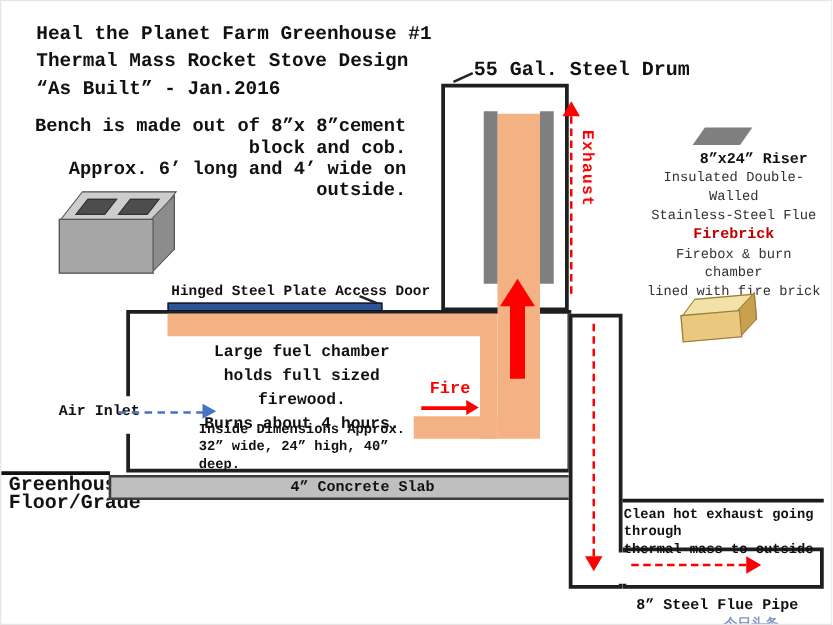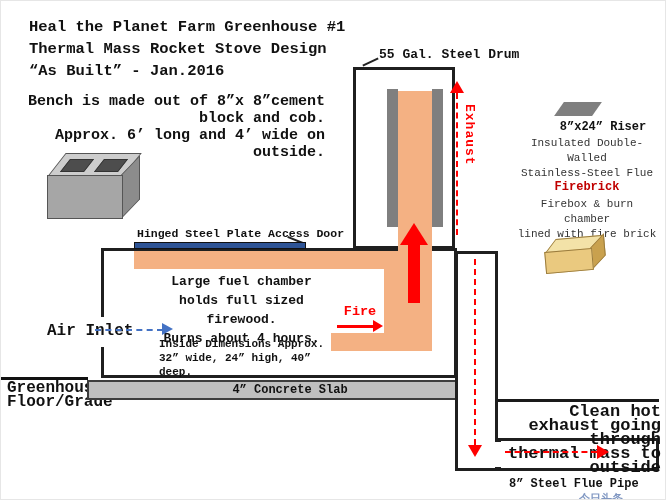--- a/index.html
+++ b/index.html
@@ -57,46 +57,46 @@
   <div class="fill" style="left:399px;top:222px;width:28px;height:80px">
     <div class="tri" style="left:0;top:0;border-left:14px solid transparent;border-right:14px solid transparent;border-bottom:22px solid #FF0000"></div>
     <div class="fill" style="left:8px;top:21px;width:12px;height:59px;background:#FF0000"></div>
   </div>
 
   <div class="tri" style="left:449px;top:80px;border-left:7px solid transparent;border-right:7px solid transparent;border-bottom:12px solid #FF0000"></div>
   <div class="dashedv" style="left:455px;top:92px;height:142px"></div>
   <div class="t b vtext" style="left:461px;top:103px;font-size:13px;color:#FF0000;letter-spacing:1px">Exhaust</div>
 
   <div class="fill" style="left:361px;top:60px;width:17px;height:2px;background:#222;transform:rotate(-25deg)"></div>
-  <div class="t b" style="left:378px;top:46px;font-size:13px">55 Gal. Steel Drum</div>
+  <div class="t b" style="left:378px;top:46px;font-size:16px">55 Gal. Steel Drum</div>
 
   <div class="t b" style="left:136px;top:226px;font-size:11.5px">Hinged Steel Plate Access Door</div>
   <div class="fill" style="left:287px;top:235px;width:17px;height:2px;background:#222;transform:rotate(22deg);transform-origin:0 0"></div>
   <div class="fill" style="left:133px;top:241px;width:172px;height:7px;background:#2E5496;border:1px solid #111;box-sizing:border-box"></div>
 
   <div class="t b" style="left:148px;top:271px;width:185px;text-align:center;font-size:13px;line-height:19px">Large fuel chamber
 holds full sized firewood.
 Burns about 4 hours.</div>
   <div class="t b" style="left:158px;top:336px;width:180px;font-size:11px;line-height:14px">Inside Dimensions Approx.
 32” wide, 24” high, 40” deep.</div>
 
   <div class="t b" style="left:336px;top:303px;width:46px;text-align:center;font-size:13.5px;color:#FF0000">Fire</div>
   <div class="fill" style="left:336px;top:324px;width:37px;height:2.5px;background:#FF0000"></div>
   <div class="tri" style="left:372px;top:319px;border-top:6px solid transparent;border-bottom:6px solid transparent;border-left:10px solid #FF0000"></div>
 
-  <div class="t b" style="left:46px;top:321px;font-size:16px">Air Inlet</div>
+  <div class="t b" style="left:46px;top:321px;font-size:12px">Air Inlet</div>
   <div class="fill" style="left:94px;top:328px;width:68px;height:0;border-top:2.5px dashed #4472C4"></div>
   <div class="tri" style="left:161px;top:322px;border-top:6.5px solid transparent;border-bottom:6.5px solid transparent;border-left:11px solid #4472C4"></div>
 
   <div class="outline" style="left:454px;top:250px;width:43px;height:220px;background:#fff"></div>
   <div class="outline" style="left:497px;top:437px;width:161px;height:33px;background:#fff"></div>
   <div class="fill" style="left:492px;top:441px;width:10px;height:25px;background:#fff"></div>
   <div class="fill" style="left:497px;top:398px;width:161px;height:3px;background:#1a1a1a"></div>
 
-  <div class="t b" style="left:498px;top:404px;width:162px;text-align:right;font-size:17px;line-height:14px">Clean hot exhaust going through
+  <div class="t b" style="left:498px;top:404px;width:162px;text-align:left;font-size:11px;line-height:14px">Clean hot exhaust going through
 thermal mass to outside</div>
   <div class="t b" style="left:508px;top:476px;font-size:12px">8” Steel Flue Pipe</div>
 
   <div class="dashedv" style="left:473px;top:258px;height:186px"></div>
   <div class="tri" style="left:467px;top:444px;border-left:7px solid transparent;border-right:7px solid transparent;border-top:12px solid #FF0000"></div>
   <div class="dashedh" style="left:504px;top:450px;width:92px"></div>
   <div class="tri" style="left:596px;top:444px;border-top:7px solid transparent;border-bottom:7px solid transparent;border-left:12px solid #FF0000"></div>
 
   <div class="fill" style="left:558px;top:101px;width:38px;height:14px;background:#7F7F7F;transform:skewX(-35deg)"></div>
   <div class="t b" style="left:550px;top:119px;width:104px;text-align:center;font-size:12px">8”x24” Riser</div>

